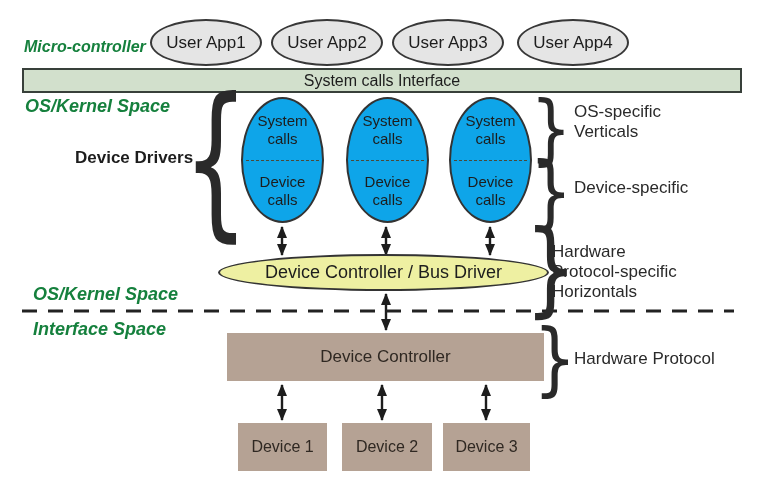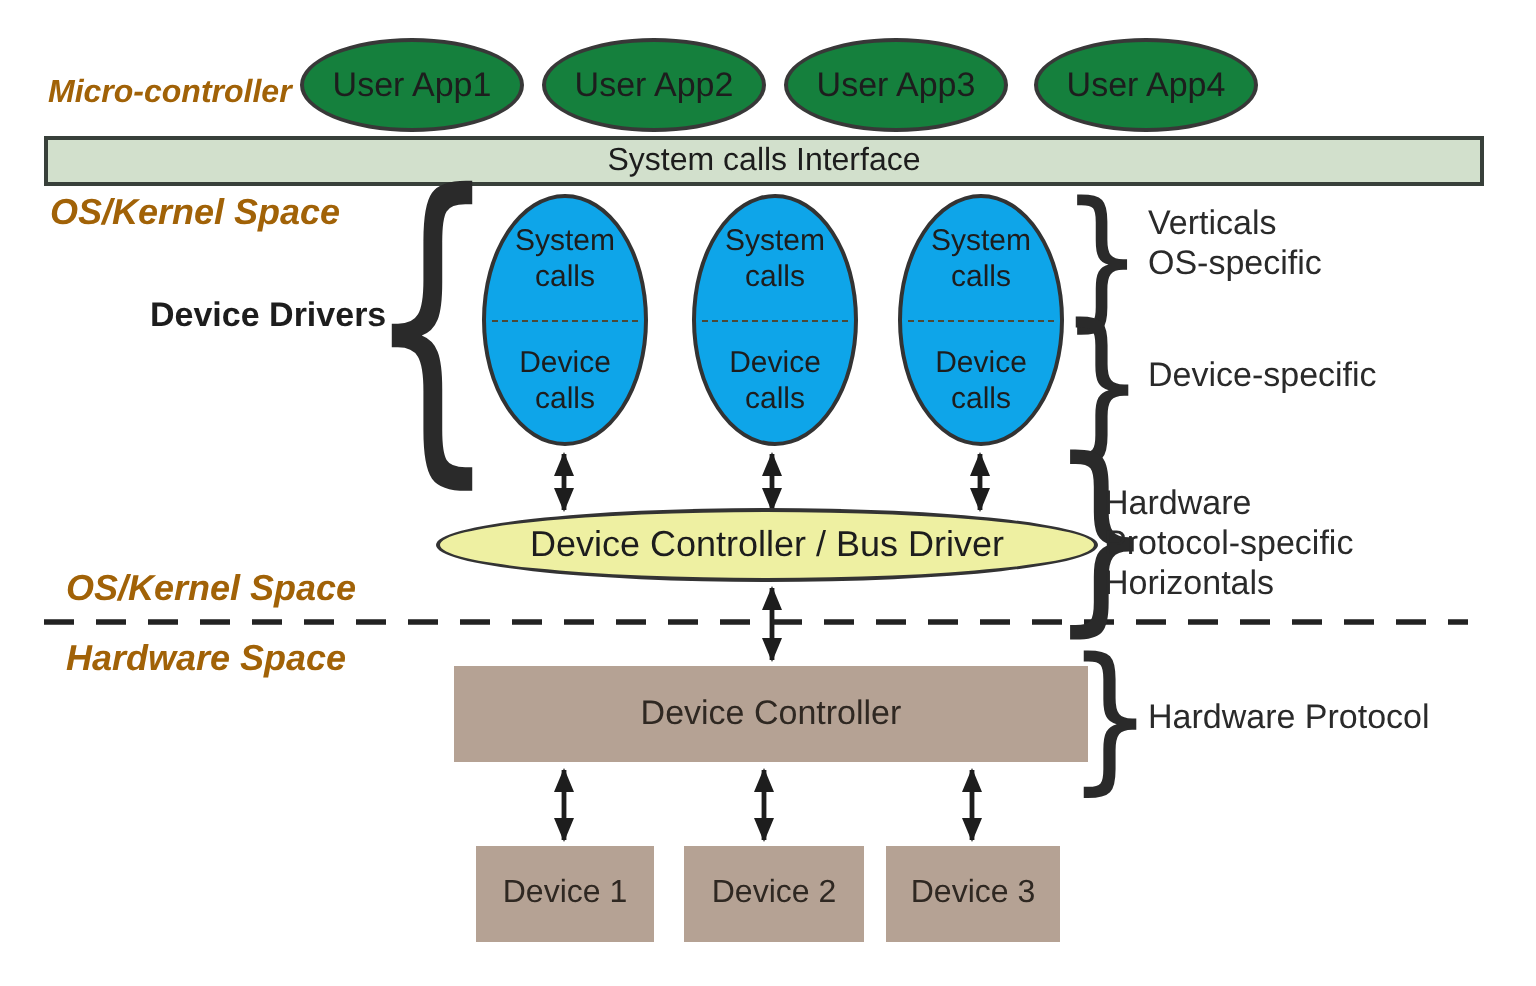--- a/index.html
+++ b/index.html
@@ -3,28 +3,28 @@
 <meta charset="utf-8">
 <style>
   html,body{margin:0;padding:0;background:#fff;}
   .canvas{
     position:relative;width:768px;height:493px;background:#ffffff;
     font-family:"Liberation Sans",sans-serif;color:#1d1d1d;overflow:hidden;
   }
   .overlay{position:absolute;left:0;top:0;width:768px;height:493px;pointer-events:none;}
 
   
-  .side-label{position:absolute;font-style:italic;font-weight:bold;font-size:18px;white-space:nowrap;color:#a16207;}
+  .side-label{position:absolute;font-style:italic;font-weight:bold;font-size:18px;white-space:nowrap;color:#15803d;}
   .side-label.small{font-size:16px;}
   .group-label{position:absolute;font-weight:bold;font-size:17px;white-space:nowrap;color:#1d1d1d;}
 
   
   .app{
     position:absolute;width:112px;height:47px;border:2px solid #383838;border-radius:50%;
-    background:#15803d;display:flex;align-items:center;justify-content:center;
+    background:#e5e5e5;display:flex;align-items:center;justify-content:center;
     font-size:17px;white-space:nowrap;box-sizing:border-box;
   }
 
   
   .iface-bar{
     position:absolute;left:22px;top:68px;width:720px;height:25px;
     background:#d2e0cc;border:2px solid #38403a;box-sizing:border-box;
     display:flex;align-items:center;justify-content:center;font-size:16px;
   }
 
@@ -77,21 +77,21 @@
     <line x1="282" y1="385" x2="282" y2="420" stroke="#1d1d1d" stroke-width="2.4" marker-start="url(#arw)" marker-end="url(#arw)"></line>
     <line x1="382" y1="385" x2="382" y2="420" stroke="#1d1d1d" stroke-width="2.4" marker-start="url(#arw)" marker-end="url(#arw)"></line>
     <line x1="486" y1="385" x2="486" y2="420" stroke="#1d1d1d" stroke-width="2.4" marker-start="url(#arw)" marker-end="url(#arw)"></line>
     <line x1="22" y1="311" x2="734" y2="311" stroke="#222" stroke-width="2.8" stroke-dasharray="15 11"></line>
   </svg>
 
   <div class="side-label small" style="left:24px;top:38px;">Micro-controller</div>
   <div class="side-label" style="left:25px;top:96px;">OS/Kernel Space</div>
   <div class="group-label" style="left:75px;top:148px;">Device Drivers</div>
   <div class="side-label" style="left:33px;top:284px;">OS/Kernel Space</div>
-  <div class="side-label" style="left:33px;top:319px;">Hardware Space</div>
+  <div class="side-label" style="left:33px;top:319px;">Interface Space</div>
 
   <div class="app" style="left:150px;top:19px;">User App1</div>
   <div class="app" style="left:271px;top:19px;">User App2</div>
   <div class="app" style="left:392px;top:19px;">User App3</div>
   <div class="app" style="left:517px;top:19px;">User App4</div>
 
   <div class="iface-bar">
     <span>System calls Interface</span>
   </div>
 
@@ -108,22 +108,22 @@
     <div class="drv-half">Device calls</div>
   </div>
   <div class="drv" style="left:449px;top:97px;">
     <div class="drv-half">System calls</div>
     <div class="drv-sep"></div>
     <div class="drv-half">Device calls</div>
   </div>
 
   <div class="brace" style="left:537px;top:100px;width:28px;height:58px;font-size:76px;transform:scaleX(0.85);">}</div>
   <div class="anno" style="left:574px;top:102px;">
+    <div>OS-specific</div>
     <div>Verticals</div>
-    <div>OS-specific</div>
   </div>
   <div class="brace" style="left:537px;top:161px;width:28px;height:62px;font-size:80px;transform:scaleX(0.85);">}</div>
   <div class="anno" style="left:574px;top:178px;">Device-specific</div>
 
   <div class="bus">Device Controller / Bus Driver</div>
 
   <div class="brace" style="left:536px;top:228px;width:30px;height:80px;font-size:103px;transform:scaleX(0.8);">}</div>
   <div class="anno" style="left:552px;top:242px;">
     <div>Hardware</div>
     <div>Protocol-specific</div>

